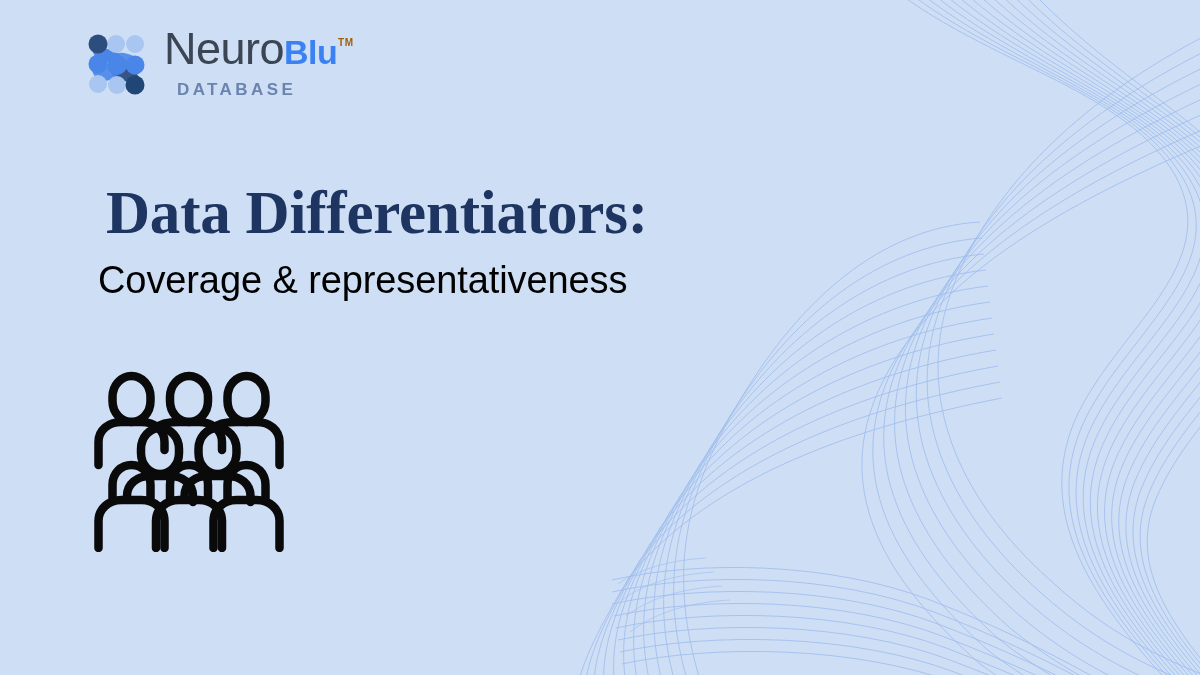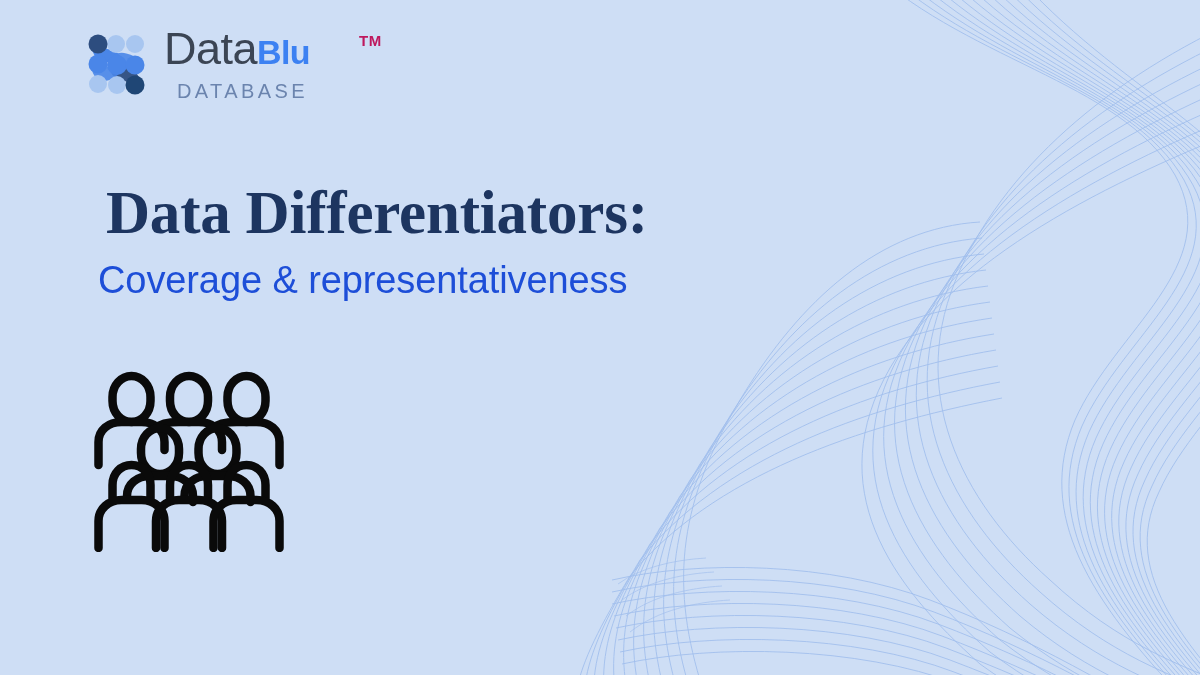--- a/index.html
+++ b/index.html
@@ -73,37 +73,36 @@
   .wm-blu {
     font-family: "Liberation Sans", sans-serif;
     font-size: 34px;
     font-weight: 700;
     letter-spacing: -0.6px;
     color: #3c81f2;
     vertical-align: baseline;
   }
   .wm-tm {
     font-family: "Liberation Sans", sans-serif;
-    font-size: 15px;
+    font-size: 10px;
     font-weight: 700;
     letter-spacing: 0.5px;
-    color: #be185d;
+    color: #a16207;
     vertical-align: super;
     position: relative;
     top: -12px;
     left: 1px;
-    margin-left: 48px;
   }
   #logo-database {
     position: absolute;
     left: 91px;
     top: 52px;
     font-family: "Liberation Sans", sans-serif;
-    font-size: 20px;
-    font-weight: 400;
+    font-size: 17px;
+    font-weight: 700;
     letter-spacing: 3.4px;
     color: #6b84ae;
     white-space: nowrap;
   }
 
   
   #headline-block {
     position: absolute;
     left: 94px;
     top: 168px;
@@ -117,21 +116,21 @@
     color: #1d3560;
     line-height: 1.08;
     margin: 12px;
     white-space: nowrap;
   }
   #headline-subtitle {
     font-family: "Liberation Sans", sans-serif;
     font-size: 38px;
     font-weight: 400;
     letter-spacing: -0.1px;
-    color: #1d4ed8;
+    color: #000000;
     line-height: 1.2;
     margin: 12px 0 0 4px;
     white-space: nowrap;
   }
 
   
   #people-icon {
     position: absolute;
     left: 94px;
     top: 366px;
@@ -233,21 +232,21 @@
       <circle cx="12" cy="32" r="9.5" fill="#4a86e8"></circle>
       <circle cx="31" cy="33" r="10" fill="#4a86e8"></circle>
       <circle cx="49" cy="33" r="9.5" fill="#4a86e8"></circle>
 
       <circle cx="12" cy="12" r="9.5" fill="#2d4d7f"></circle>
       <circle cx="49" cy="53" r="9.5" fill="#1f4675"></circle>
     </svg>
 
     <div id="logo-wordmark">
       <div class="wordmark-row">
-        <span class="wm-neuro">Data</span><span class="wm-blu">Blu</span><span class="wm-tm">TM</span>
+        <span class="wm-neuro">Neuro</span><span class="wm-blu">Blu</span><span class="wm-tm">TM</span>
       </div>
     </div>
 
     <div id="logo-database">DATABASE</div>
   </div>
 
   <div id="headline-block">
     <div id="headline-title">Data Differentiators:</div>
     <div id="headline-subtitle">Coverage &amp; representativeness</div>
   </div>

